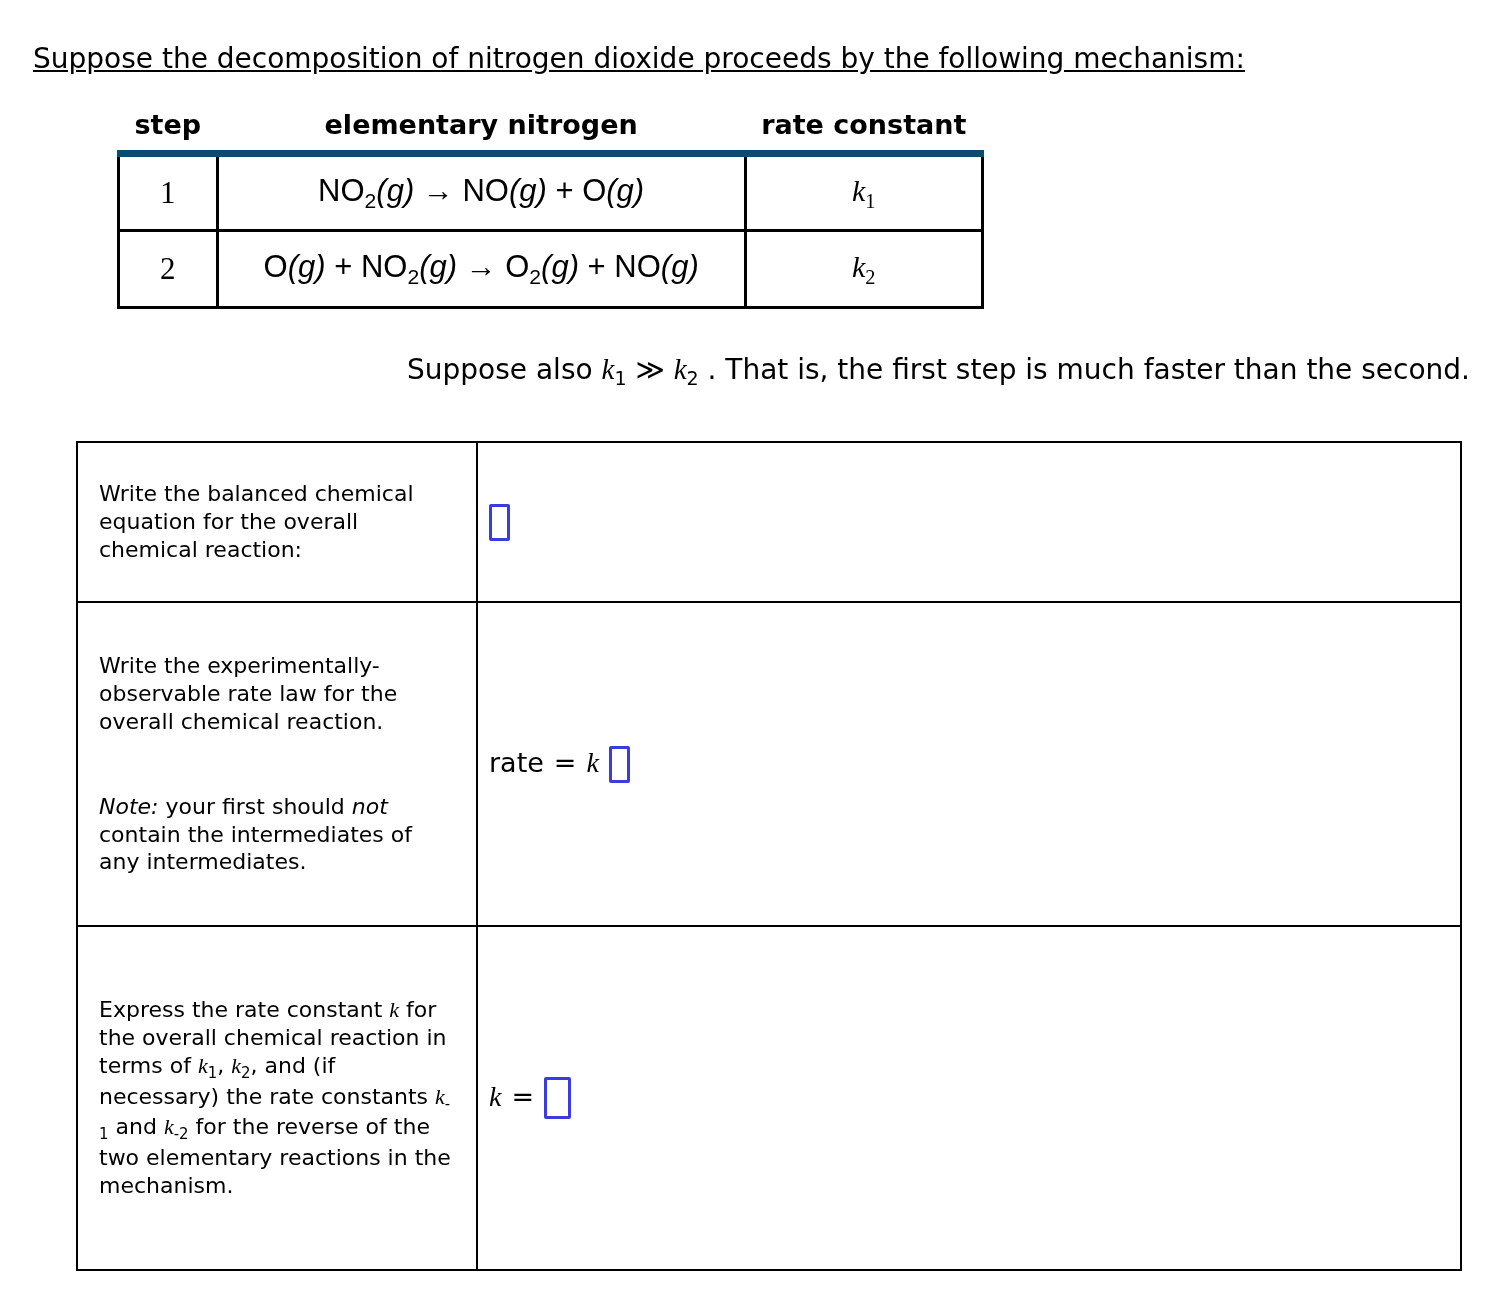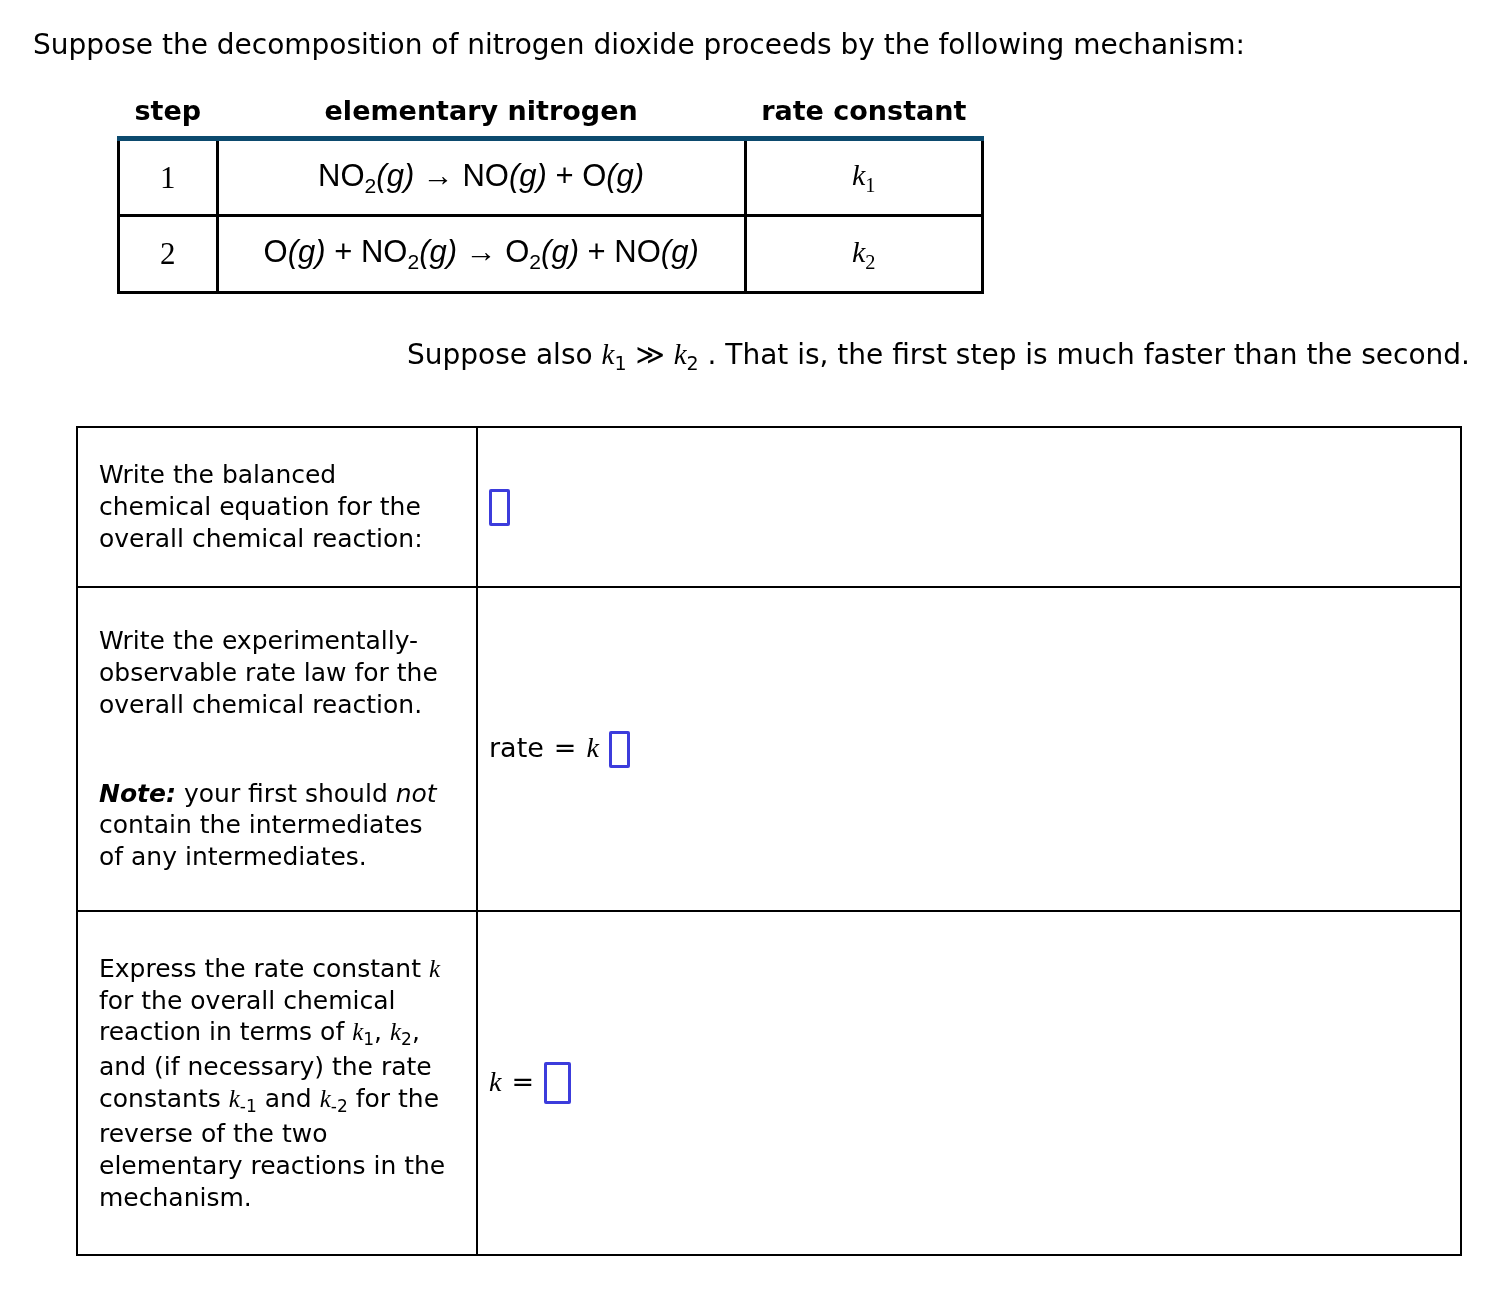--- a/index.html
+++ b/index.html
@@ -1,40 +1,40 @@
 <!DOCTYPE html>
 <html style="--accent: #3c3cdc;"><head>
 <meta charset="utf-8">
 <style>
   :root { --accent:#3c3cdc; }
   * { box-sizing:border-box; }
   html,body { margin:0; padding:0; background:#ffffff; color:#000000; }
   body { font-family:"DejaVu Sans", sans-serif; width:1510px; min-height:1292px; }
   .page { padding:18px 40px 30px 33px; }
-  .intro { font-size:28px; margin:10px 0 34px 0; }
+  .intro { font-size:28px; margin:24px 0 34px 0;text-decoration:underline; }
   .it { font-style:italic; }
   .kvar { font-family:"Liberation Serif", serif; font-style:italic; }
   .sub { font-size:0.68em; vertical-align:-0.32em; }
   .mech { border-collapse:collapse; margin-left:84px; }
-  .mech th { font-size:27px; font-weight:bold; padding:0 16px 10px 16px; border-bottom:5px solid #0c4a6e; white-space:nowrap; }
+  .mech th { font-size:27px; font-weight:bold; padding:0 16px 10px 16px; border-bottom:7px solid #0c4a6e; white-space:nowrap; }
   .mech td { border:3px solid #000; text-align:center; vertical-align:middle; }
   .step-cell { width:80px; height:77px; font-family:"Liberation Serif", serif; font-size:31px; }
   .rxn-cell { width:528px; font-family:Liberation Sans, sans-serif; font-size:31px; padding:0 8px; white-space:nowrap; }
   .rate-cell { width:226px; font-family:"Liberation Serif", serif; font-size:30px; }
   .assume { font-size:28px; margin:44px 0 0 1px;text-align:right; }
   .assume .kvar { font-size:29px; }
   .qtable { border-collapse:collapse; table-layout:fixed; width:1386px; margin:52px 0 0 43px; }
   .qtable td { border:2px solid #000; vertical-align:middle; }
-  .q-left { width:400px; padding:28px 22px 28px 21px; font-size:25px; line-height:1.27; }
+  .q-left { width:400px; padding:28px 22px 28px 21px; font-size:22px; line-height:1.27; }
   .q-right { padding-left:11px; }
   .row1-h { height:160px; }
   .row2-h { height:324px; }
   .row3-h { height:344px;margin-top:10px; }
   .note { margin-top:57px; }
-  .bi { font-weight:bold; font-style:italic; }
+  .bi { font-weight:normal; font-style:italic; }
   .answer-box { display:inline-block; width:21px; height:37px; border:3px solid var(--accent); border-radius:2px; background:#fff; vertical-align:middle; cursor:text; }
   .answer-box.lg { width:27px; height:42px; }
   .ans-line { font-size:27px; }
   .ans-line .kvar { font-size:28px; }
   .gap-r { margin-right:10px; }
 </style>
 </head>
 <body>
 
 <div class="page">

